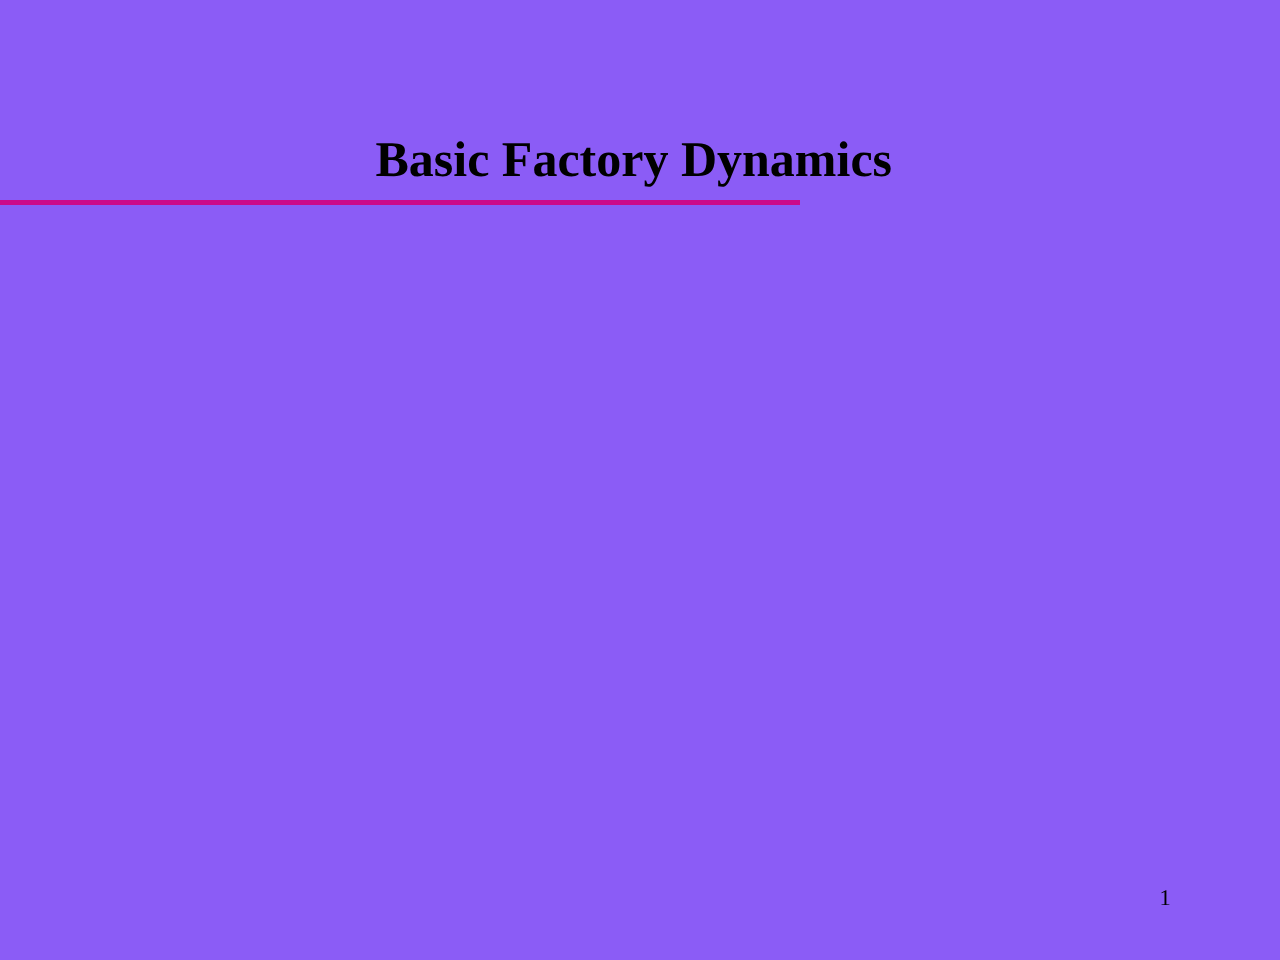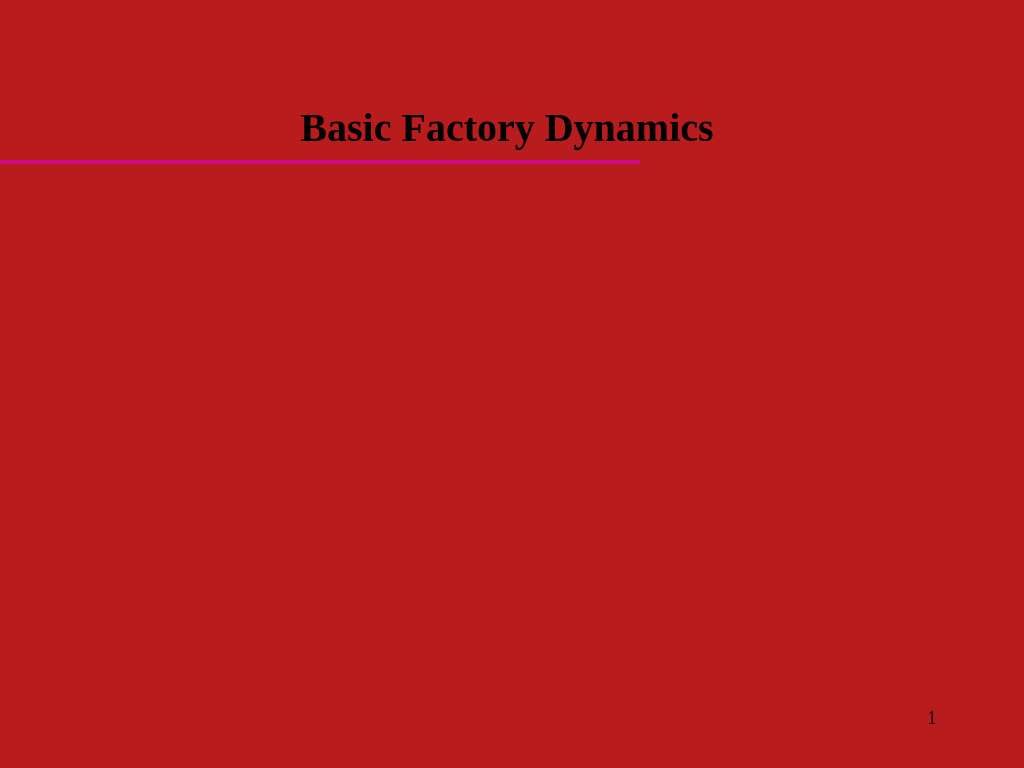--- a/index.html
+++ b/index.html
@@ -7,21 +7,21 @@
       padding: 0;
       width: 1024px;
       height: 768px;
       background: #ffffff;
       overflow: hidden;
     }
     .slide {
       position: relative;
       width: 1024px;
       height: 768px;
-      background: #b91c1c;
+      background: #8b5cf6;
     }
     .title {
       position: absolute;
       left: 0;
       width: 1014px;
       top: 104px;
       text-align: center;
       font-family: "Liberation Serif", "DejaVu Serif", serif;
       font-weight: bold;
       font-size: 40px;

